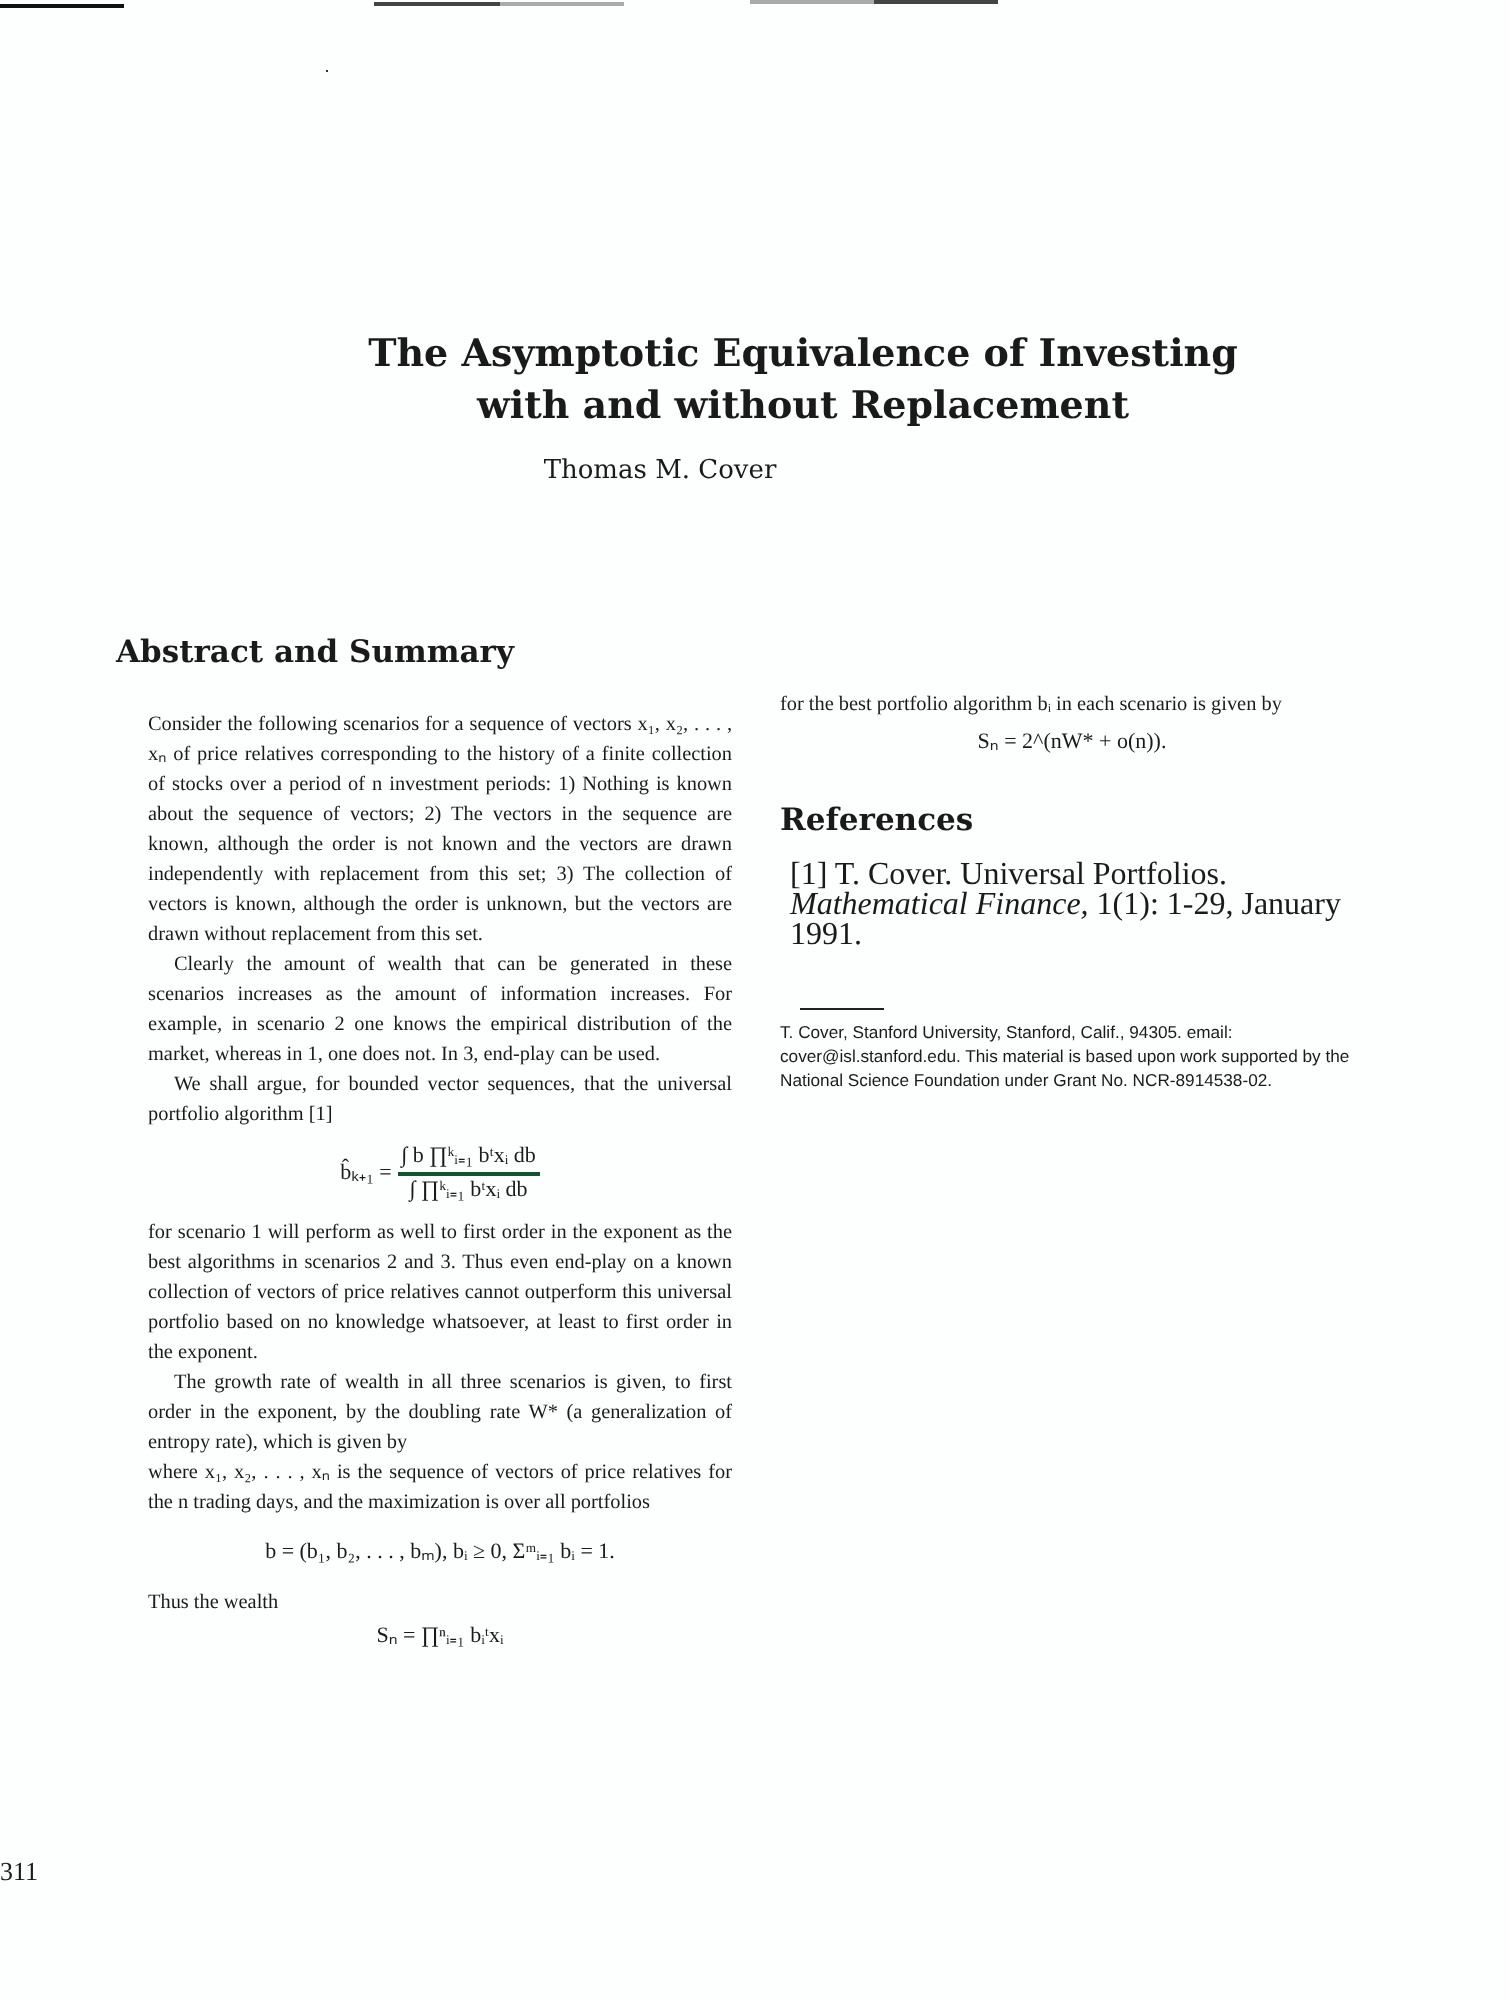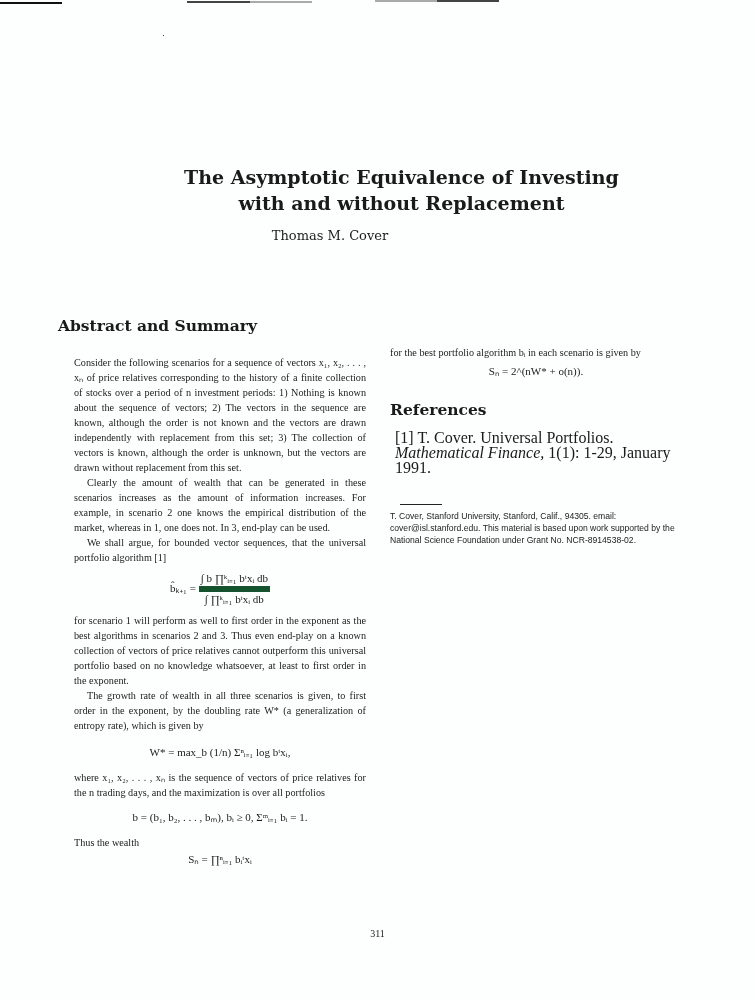--- a/index.html
+++ b/index.html
@@ -9,26 +9,26 @@
   .mark { position:absolute; height:2px; }
   .title { position:absolute; left:0; width:755px; text-align:center; top:164px;
            font-family:"DejaVu Serif", serif; font-weight:bold; font-size:19px; line-height:26px;margin-left:24px; }
   .author { position:absolute; left:0; width:660px; text-align:center; top:228px; font-size:13px; }
   .h2 { position:absolute; font-family:"DejaVu Serif", serif; font-weight:bold; font-size:15.5px; }
   .col { position:absolute; font-family:"Liberation Serif", serif; font-size:10.2px; line-height:15px; text-align:justify; }
   .col p { margin:0; }
   .ind { text-indent:13px; }
   .eq { text-align:center; font-family:"Liberation Serif", serif; font-size:11px; }
   .frac { display:inline-block; vertical-align:middle; text-align:center; }
-  .frac .num { display:block; border-bottom:6px solid #14532d; padding:0 2px;text-align:center; }
+  .frac .num { display:block; border-bottom:2px solid #14532d; padding:0 2px;text-align:center; }
   .frac .den { display:block; padding:0 2px; }
   .it { font-style:italic; }
   .fn { position:absolute; font-family:Liberation Sans, sans-serif; font-size:8.6px; line-height:12px; }
   .ref { position:absolute; font-family:"Liberation Serif", serif; font-size:16px; line-height:15px; }
-  .pageno { position:absolute; top:928px; left:0; width:755px; text-align:center; font-family:"Liberation Serif", serif; font-size:10px; }
+  .pageno { position:absolute; top:928px; left:0; width:755px; font-family:"Liberation Serif", serif; font-size:13px; }
 </style>
 </head>
 <body>
 
 <div class="mark" style="left:0;top:2px;width:62px;background:#111;"></div>
 <div class="mark" style="left:187px;top:1px;width:63px;background:#444;"></div>
 <div class="mark" style="left:250px;top:1px;width:62px;background:#aaa;"></div>
 <div class="mark" style="left:375px;top:0;width:62px;background:#aaa;"></div>
 <div class="mark" style="left:437px;top:0;width:62px;background:#444;"></div>
 <div class="abs" style="left:163px;top:35px;width:1px;height:1px;background:#333;"></div>
@@ -47,21 +47,20 @@
   <p class="ind">We shall argue, for bounded vector sequences, that the universal portfolio algorithm [1]</p>
   <div class="eq" style="margin:6px 0 6px 0;">
     <span>b̂ₖ₊₁ =</span>
     <span class="frac">
       <span class="num">∫ b ∏ᵏᵢ₌₁ bᵗxᵢ db</span>
       <span class="den">∫ ∏ᵏᵢ₌₁ bᵗxᵢ db</span>
     </span>
   </div>
   <p>for scenario 1 will perform as well to first order in the exponent as the best algorithms in scenarios 2 and 3. Thus even end-play on a known collection of vectors of price relatives cannot outperform this universal portfolio based on no knowledge whatsoever, at least to first order in the exponent.</p>
   <p class="ind">The growth rate of wealth in all three scenarios is given, to first order in the exponent, by the doubling rate W* (a generalization of entropy rate), which is given by</p>
-  <div class="eq" style="margin:12px 0 10px 0;">W* = max_b (1/n) Σⁿᵢ₌₁ log bᵗxᵢ,</div>
   <p>where x₁, x₂, . . . , xₙ is the sequence of vectors of price relatives for the n trading days, and the maximization is over all portfolios</p>
   <div class="eq" style="margin:10px 0 10px 0;">b = (b₁, b₂, . . . , bₘ), bᵢ ≥ 0, Σᵐᵢ₌₁ bᵢ = 1.</div>
   <p>Thus the wealth</p>
   <div class="eq" style="margin:2px 0 0 0;">Sₙ = ∏ⁿᵢ₌₁ bᵢᵗxᵢ</div>
 </div>
 
 <div class="col" style="left:390px;top:345px;width:292px;">
   <p>for the best portfolio algorithm bᵢ in each scenario is given by</p>
   <div class="eq" style="margin:4px 0 0 0;">Sₙ = 2^(nW* + o(n)).</div>
 </div>

